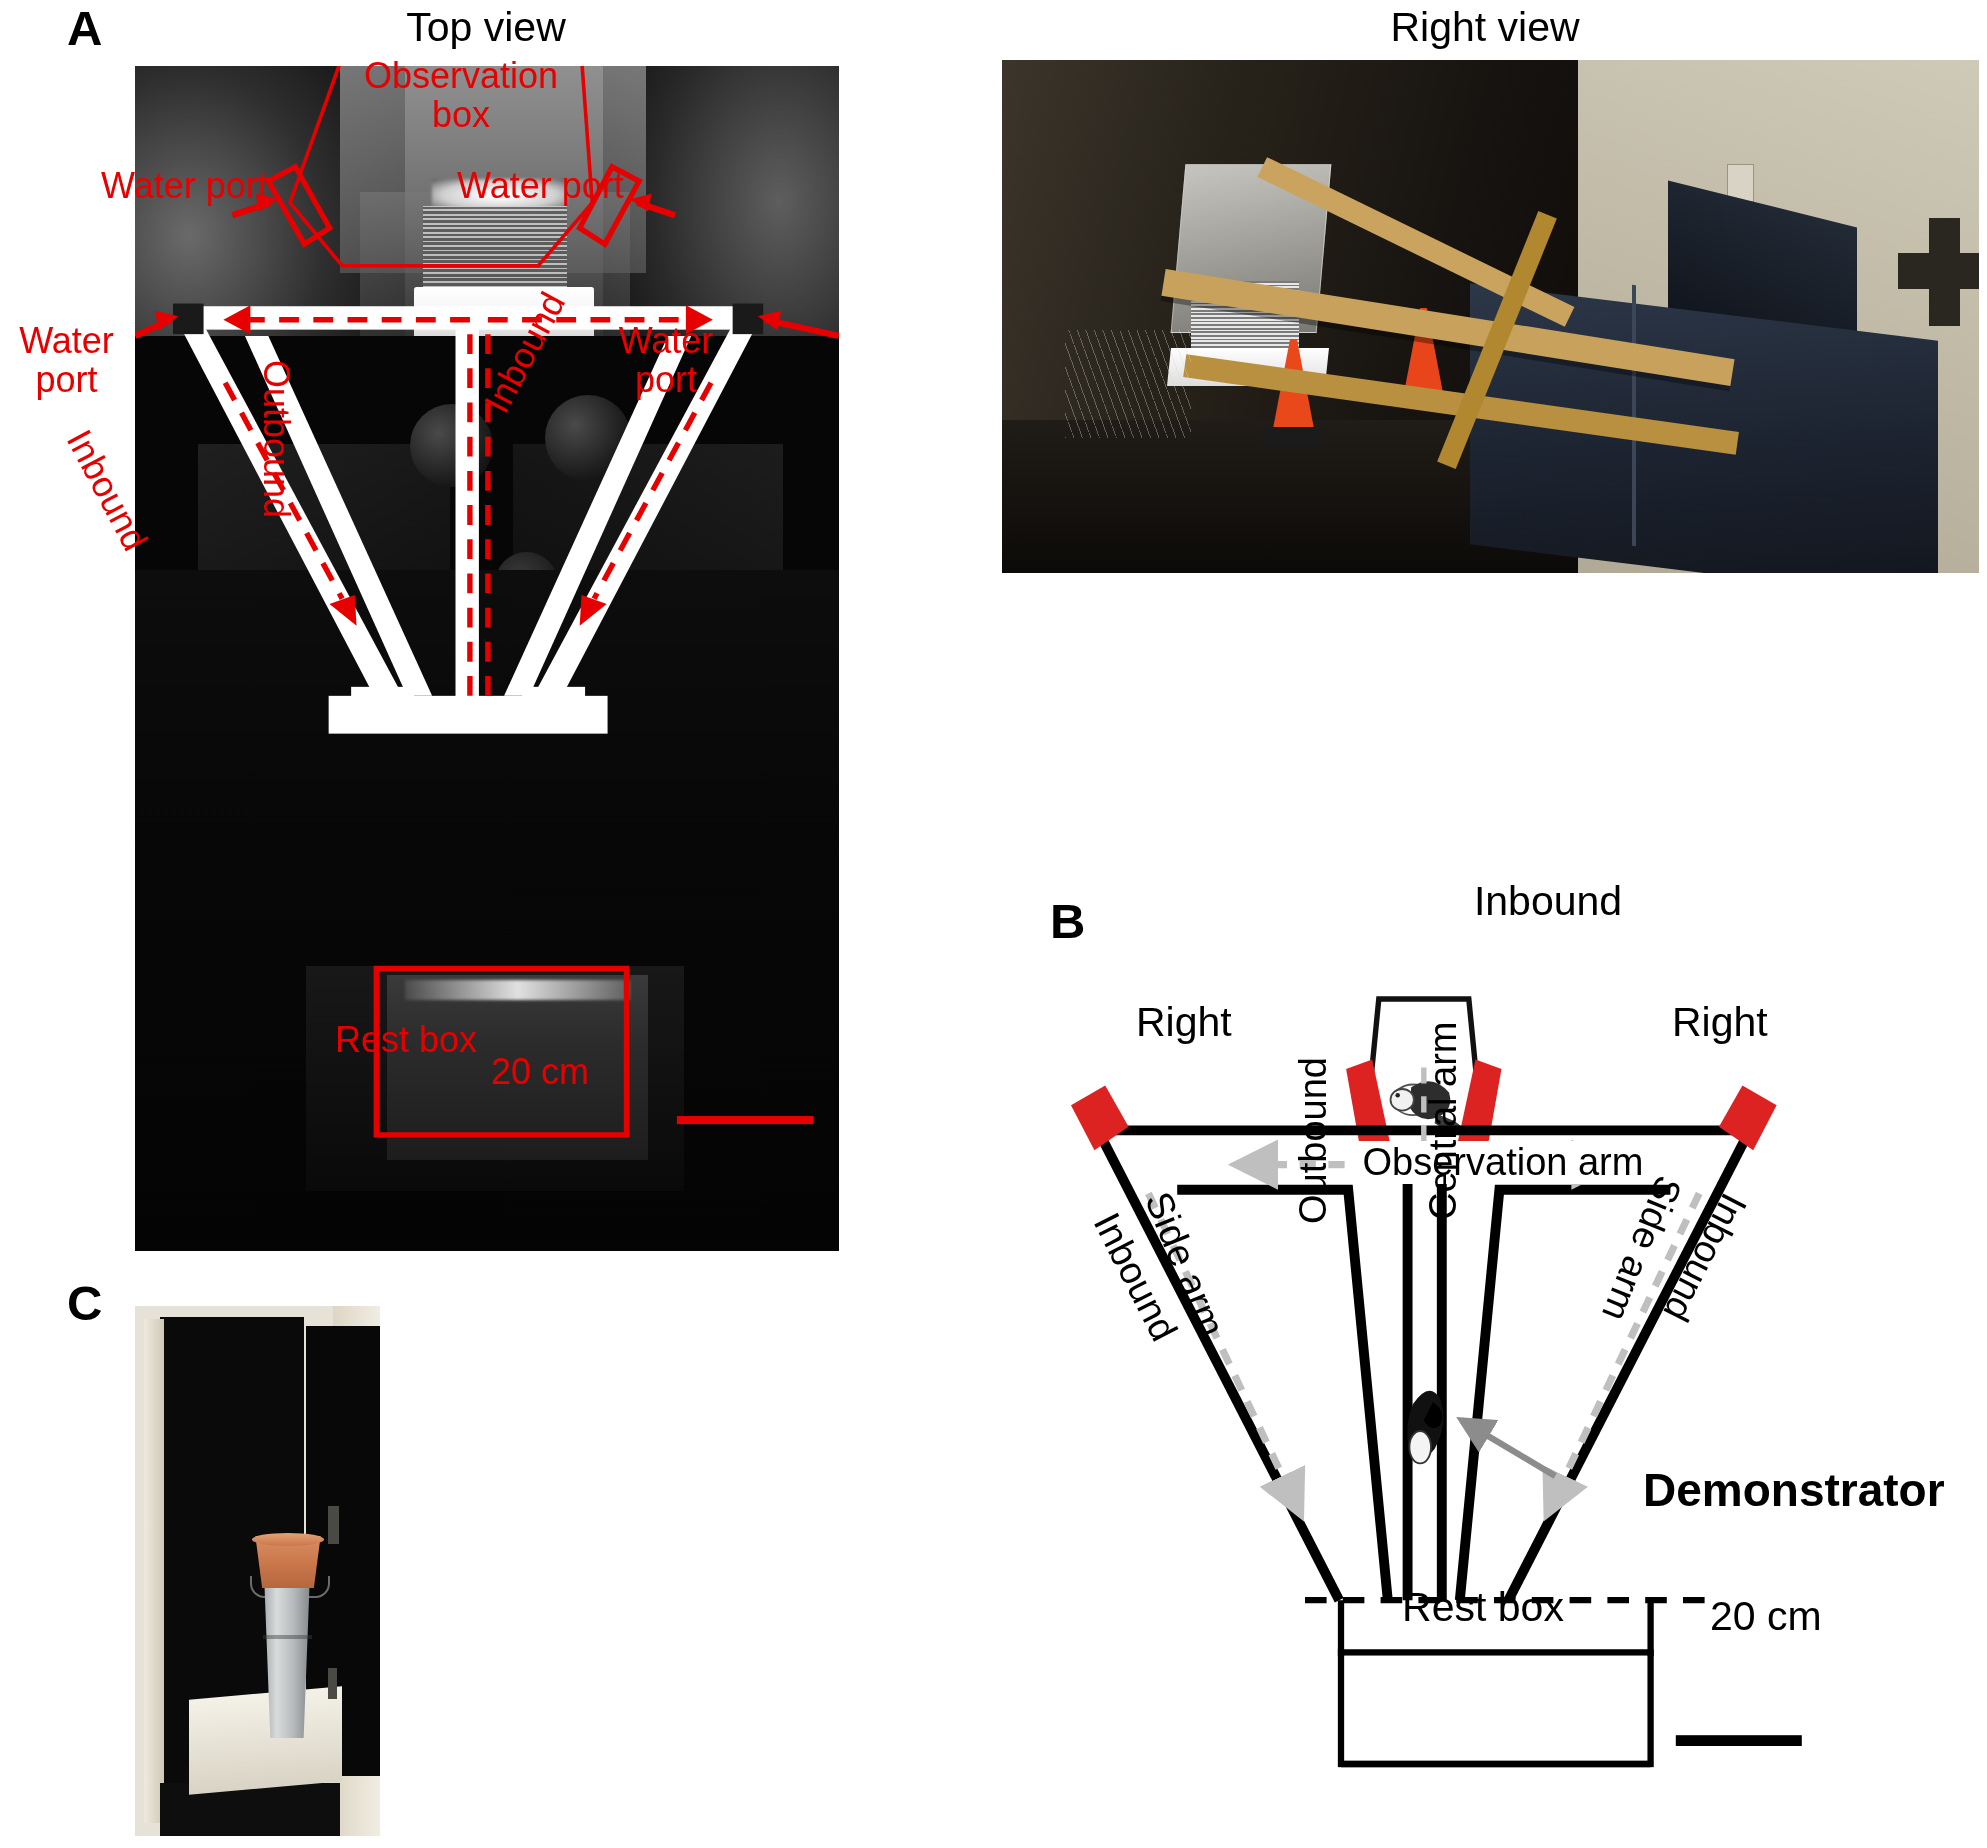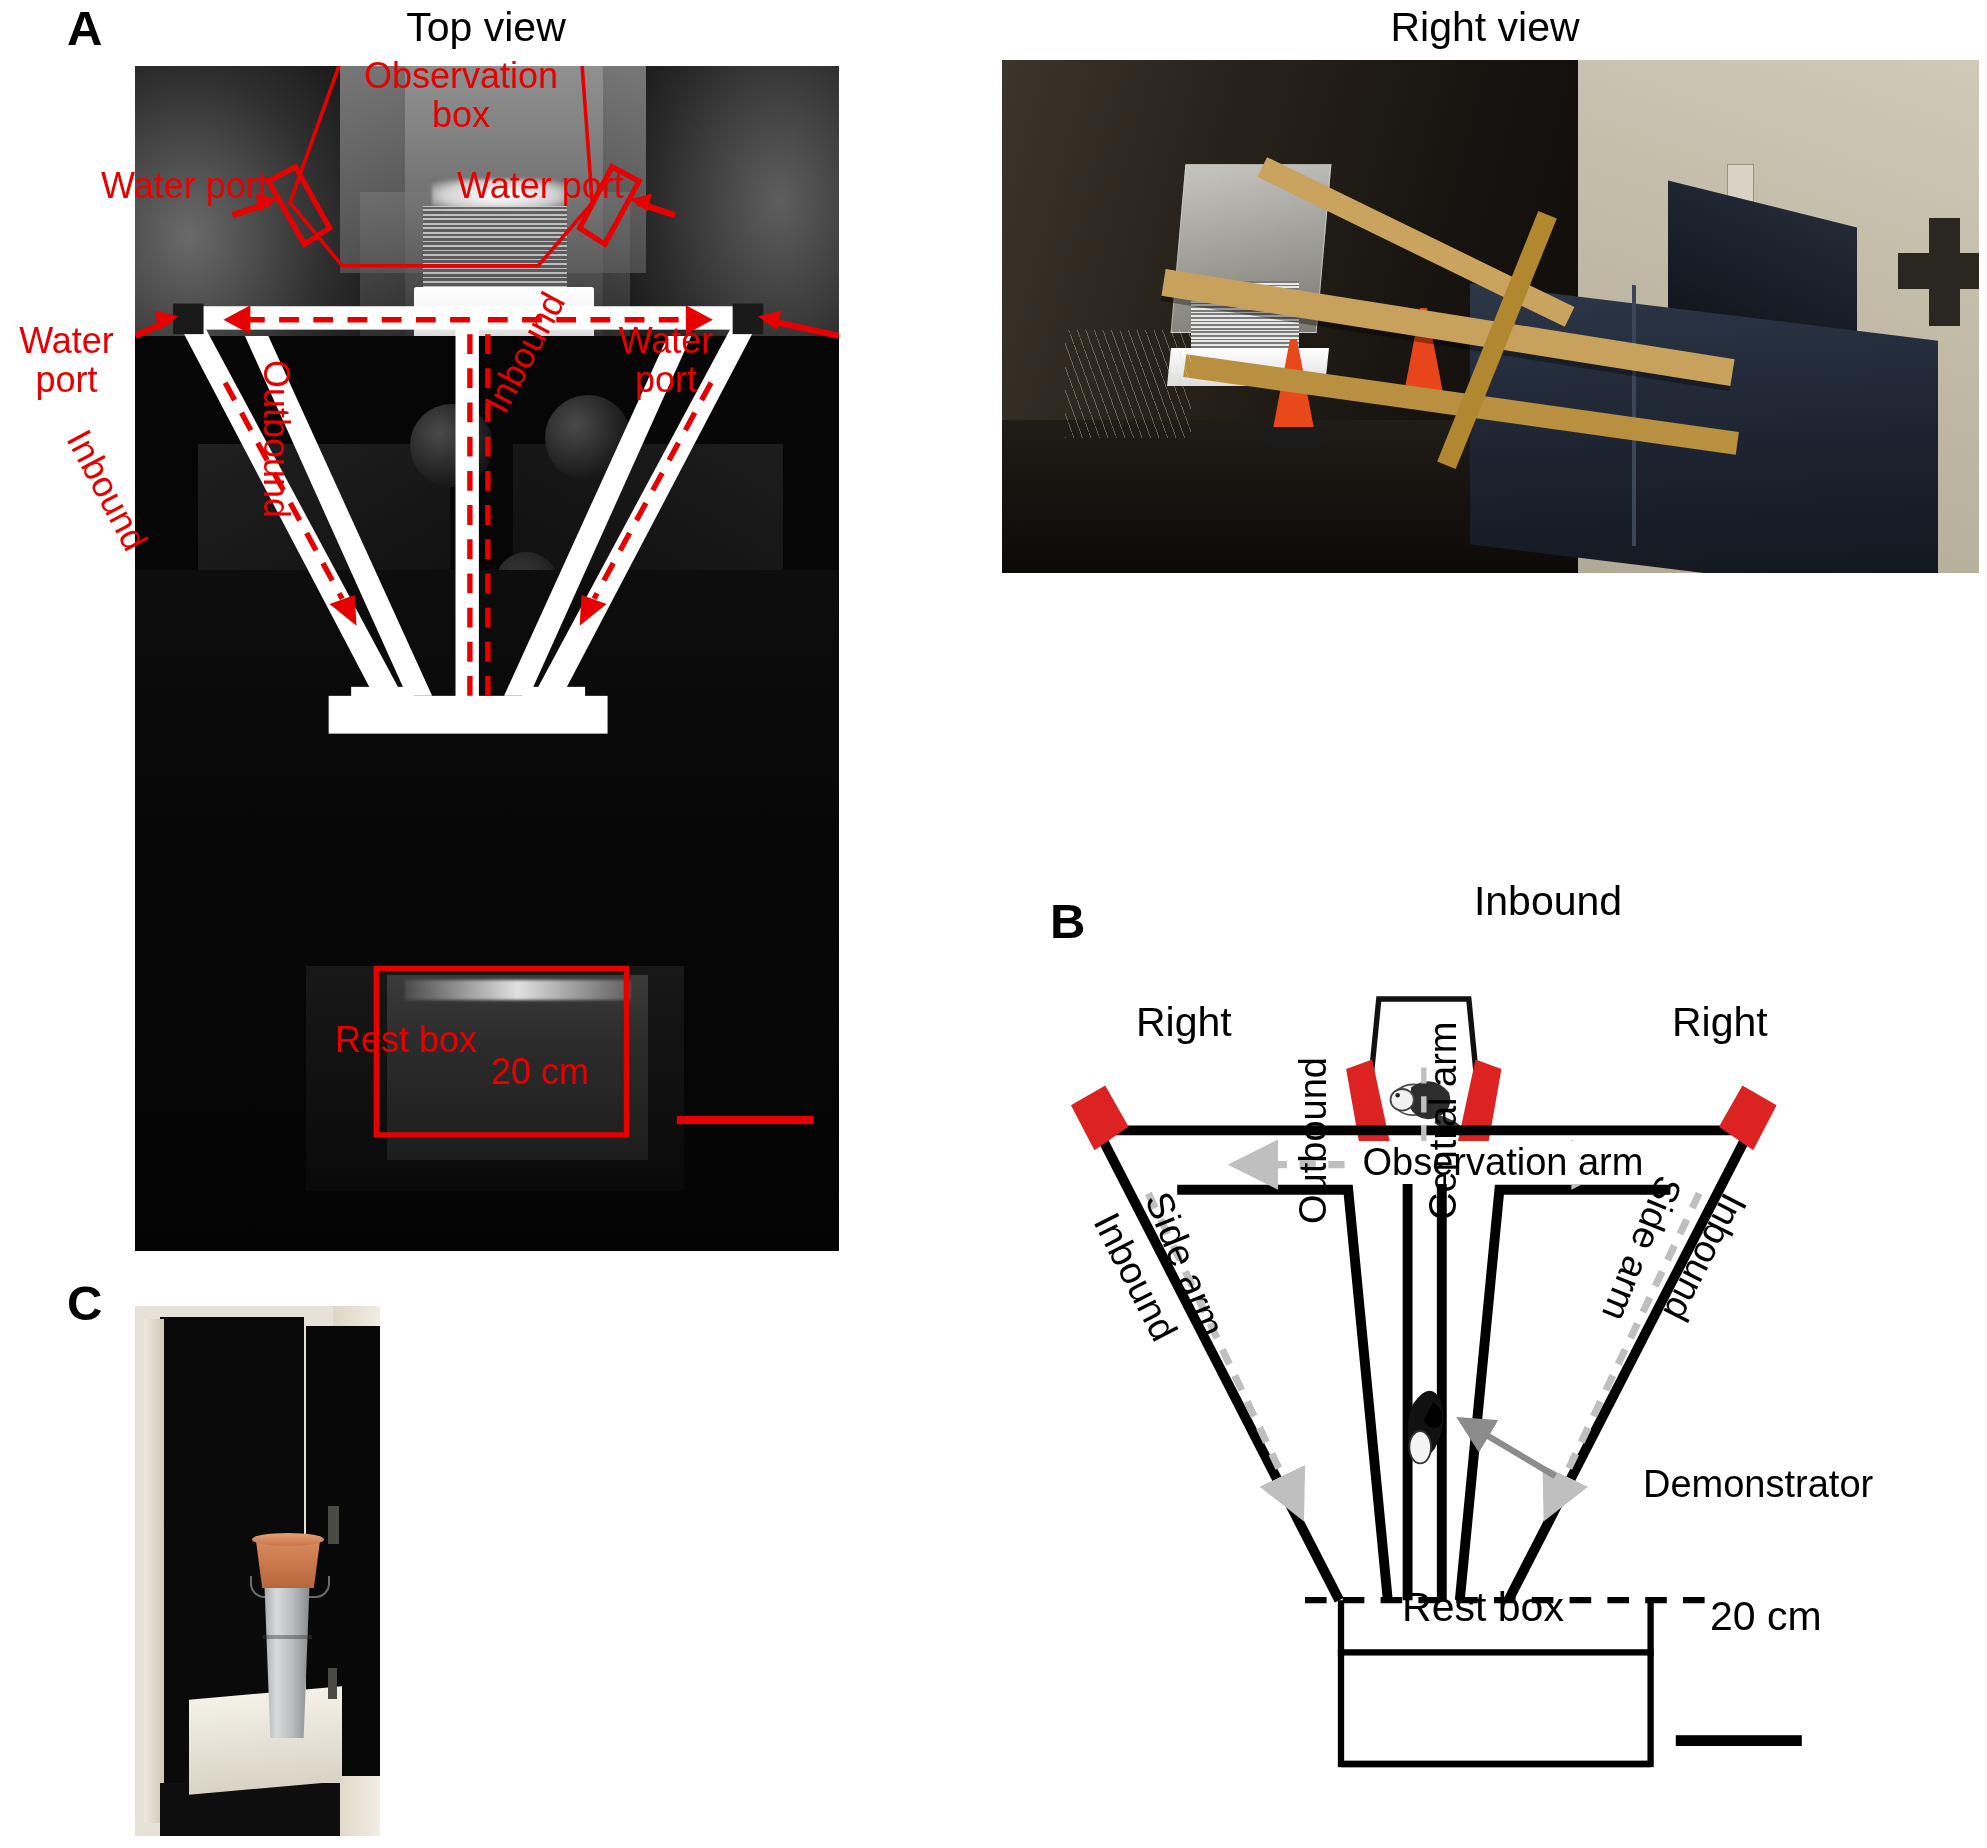--- a/index.html
+++ b/index.html
@@ -360,16 +360,16 @@
 
 <div class="abs" style="left:1292px;top:1224px;font-size:38px;transform:rotate(-90deg);transform-origin:left top;">Outbound</div>
 <div class="abs" style="left:1422px;top:1220px;font-size:38px;transform:rotate(-90deg);transform-origin:left top;">Central arm</div>
 
 <div class="abs" style="left:1176px;top:1186px;font-size:38px;transform:rotate(68deg);transform-origin:left top;">Side arm</div>
 <div class="abs" style="left:1690px;top:1186px;font-size:38px;transform:rotate(112deg);transform-origin:left top;">Side arm</div>
 
 <div class="abs" style="left:1123px;top:1206px;font-size:38px;transform:rotate(63deg);transform-origin:left top;">Inbound</div>
 <div class="abs" style="left:1755px;top:1206px;font-size:38px;transform:rotate(117deg);transform-origin:left top;">Inbound</div>
 
-<div class="abs" style="left:1643px;top:1463px;font-size:38px;">Demonstrator</div>
+<div class="abs" style="left:1643px;top:1463px;font-size:46px;font-weight:bold;">Demonstrator</div>
 <div class="abs" style="left:1348px;top:1584px;width:270px;text-align:center;font-size:41px;">Rest box</div>
 <div class="abs" style="left:1710px;top:1593px;font-size:41px;">20 cm</div>
 
 
 </body></html>

